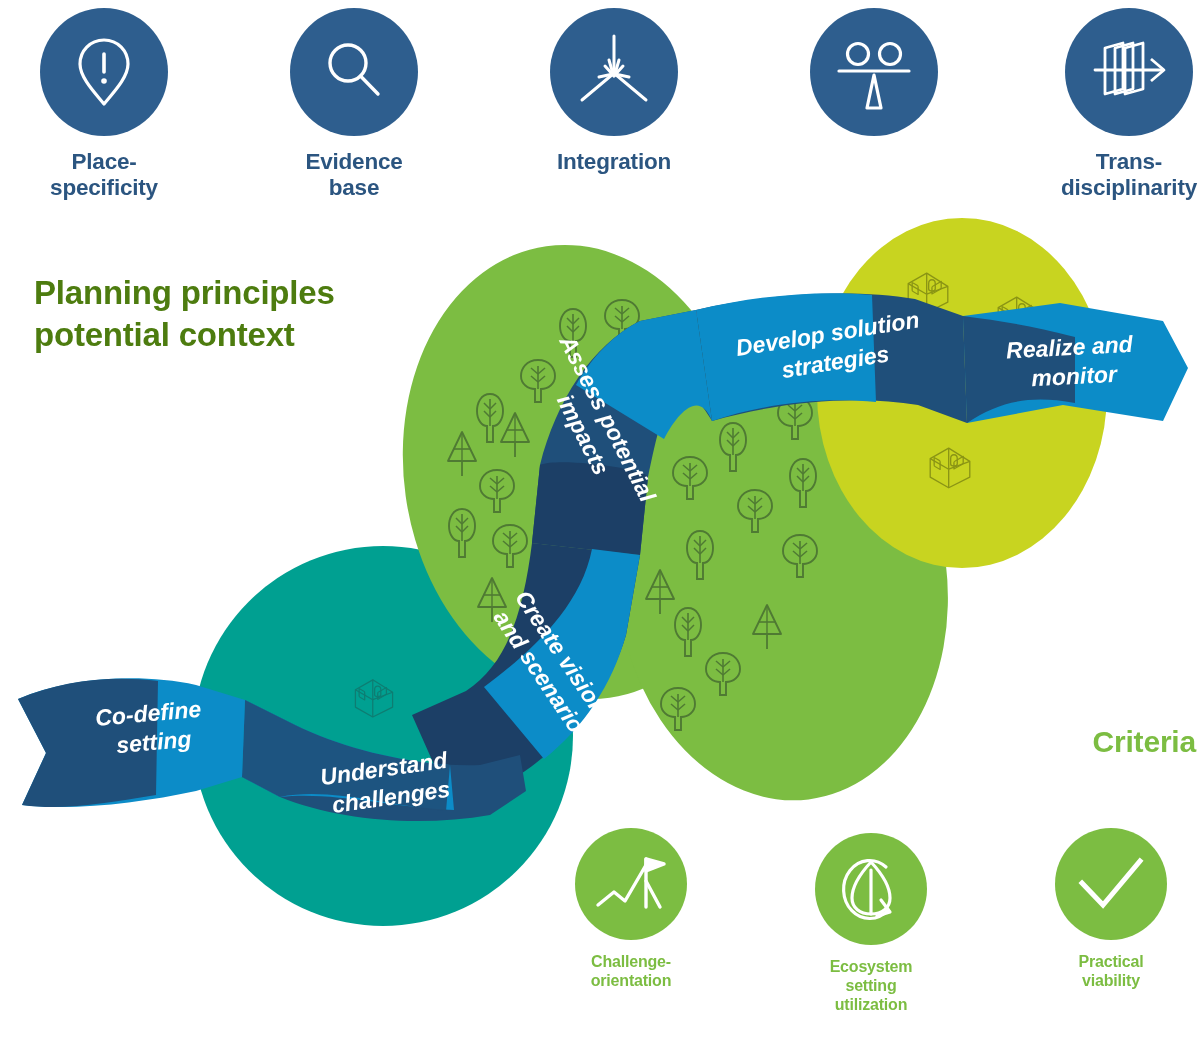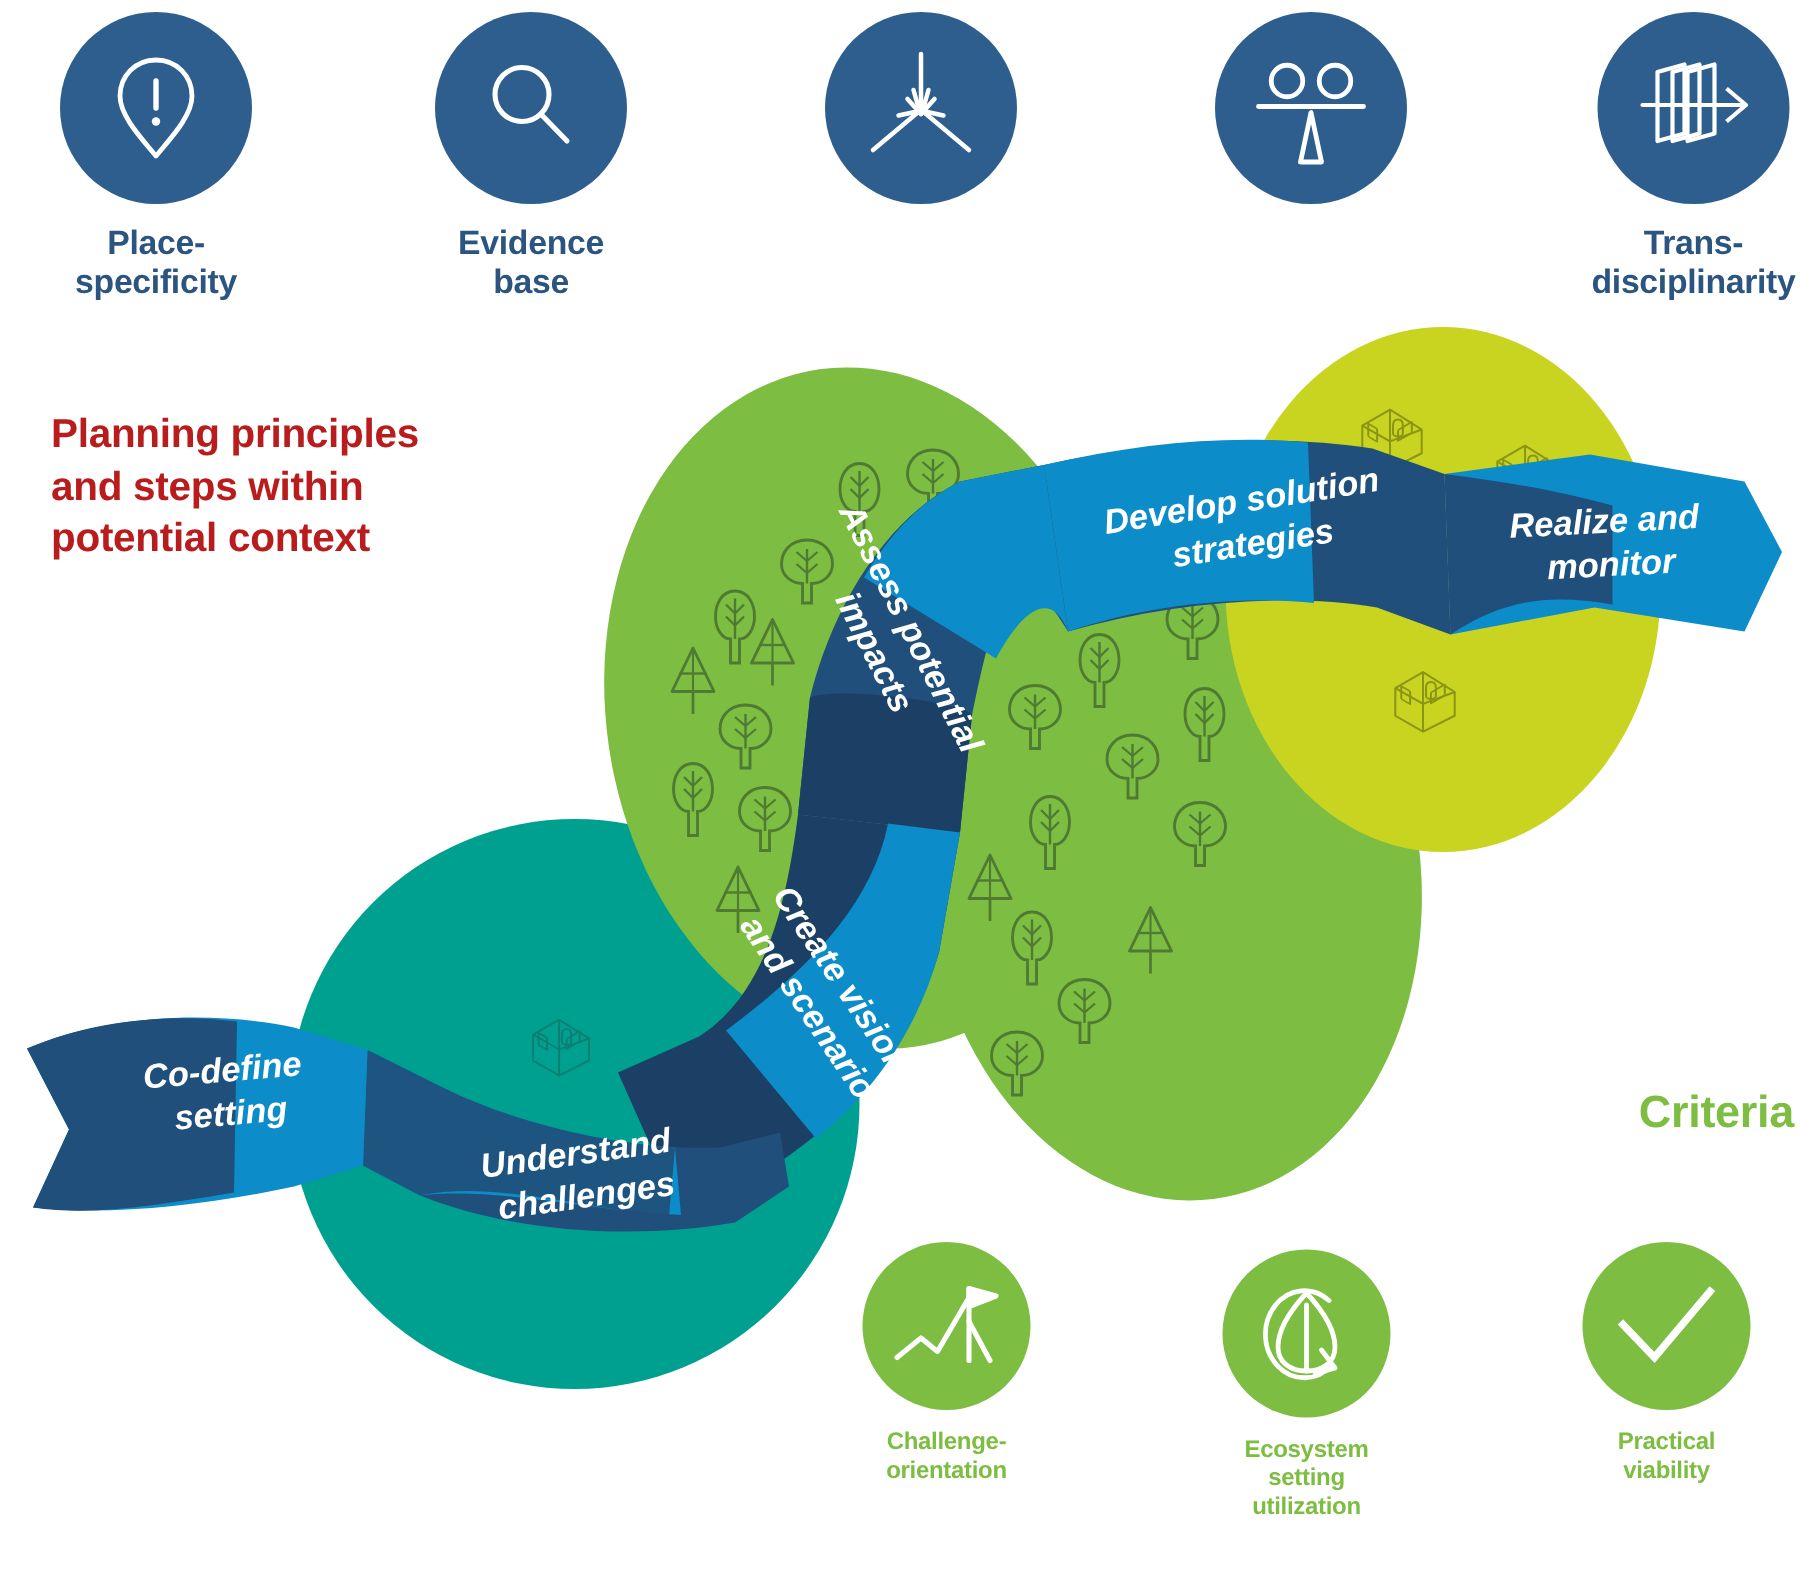--- a/index.html
+++ b/index.html
@@ -19,21 +19,21 @@
     display:flex;align-items:center;justify-content:center;
   }
   .p-label{
     margin-top:13px;color:#2B5580;font-size:22.5px;font-weight:bold;
     line-height:1.17;letter-spacing:-0.2px;
   }
 
   
   .heading{
     position:absolute;left:34px;top:272px;width:370px;
-    color:#b91c1c;font-size:27px;font-weight:bold;line-height:1.28;
+    color:#4d7c0f;font-size:33px;font-weight:bold;line-height:1.28;
     letter-spacing:-0.2px;
   }
 
   
   .criteria-title{
     position:absolute;left:1046px;top:725px;width:150px;
     color:#7CBD42;font-size:30px;font-weight:bold;text-align:right;
     letter-spacing:-0.2px;
   }
 
@@ -97,20 +97,23 @@
           <g fill="none" stroke="#fff" stroke-width="3" stroke-linecap="round" stroke-linejoin="round">
             <line x1="42" y1="6" x2="42" y2="46"></line>
             <polyline points="33,36 42,46 51,36"></polyline>
             <line x1="10" y1="70" x2="41" y2="44"></line>
             <polyline points="37,30 41,44 27,47"></polyline>
             <line x1="74" y1="70" x2="43" y2="44"></line>
             <polyline points="47,30 43,44 57,47"></polyline>
           </g>
         </svg>
       </div>
+      <div class="p-label">
+        <div>Integration</div>
+      </div>
     </div>
 
     <div class="principle" style="left:760px;top:8px;">
       <div class="p-circle">
         <svg width="84" height="84" viewBox="0 0 84 84">
           <g fill="none" stroke="#fff" stroke-width="3.2">
             <circle cx="26" cy="24" r="10.5"></circle>
             <circle cx="58" cy="24" r="10.5"></circle>
             <line x1="7" y1="41" x2="77" y2="41" stroke-linecap="round"></line>
             <path d="M42 45 L35 78 L49 78 Z" stroke-linejoin="round"></path>
@@ -133,21 +136,20 @@
       </div>
       <div class="p-label">
         <div>Trans-</div>
         <div>disciplinarity</div>
       </div>
     </div>
   </div>
 
   <div class="heading">
     <div>Planning principles</div>
-    <div>and steps within</div>
     <div>potential context</div>
   </div>
 
   <svg width="1200" height="700" viewBox="0 0 1200 700" style="position:absolute;left:0;top:225px;">
 
     <defs>
 
       <g id="tree-round">
         <path d="M0 -20 C-12 -20 -17 -11 -17 -4 C-17 4 -10 9 -3 9 L-3 22 L3 22 L3 9 C10 9 17 4 17 -4 C17 -11 12 -20 0 -20 Z" fill="none" stroke="#4F7A33" stroke-width="1.9"></path>
         <line x1="0" y1="-14" x2="0" y2="9" stroke="#4F7A33" stroke-width="1.6"></line>

